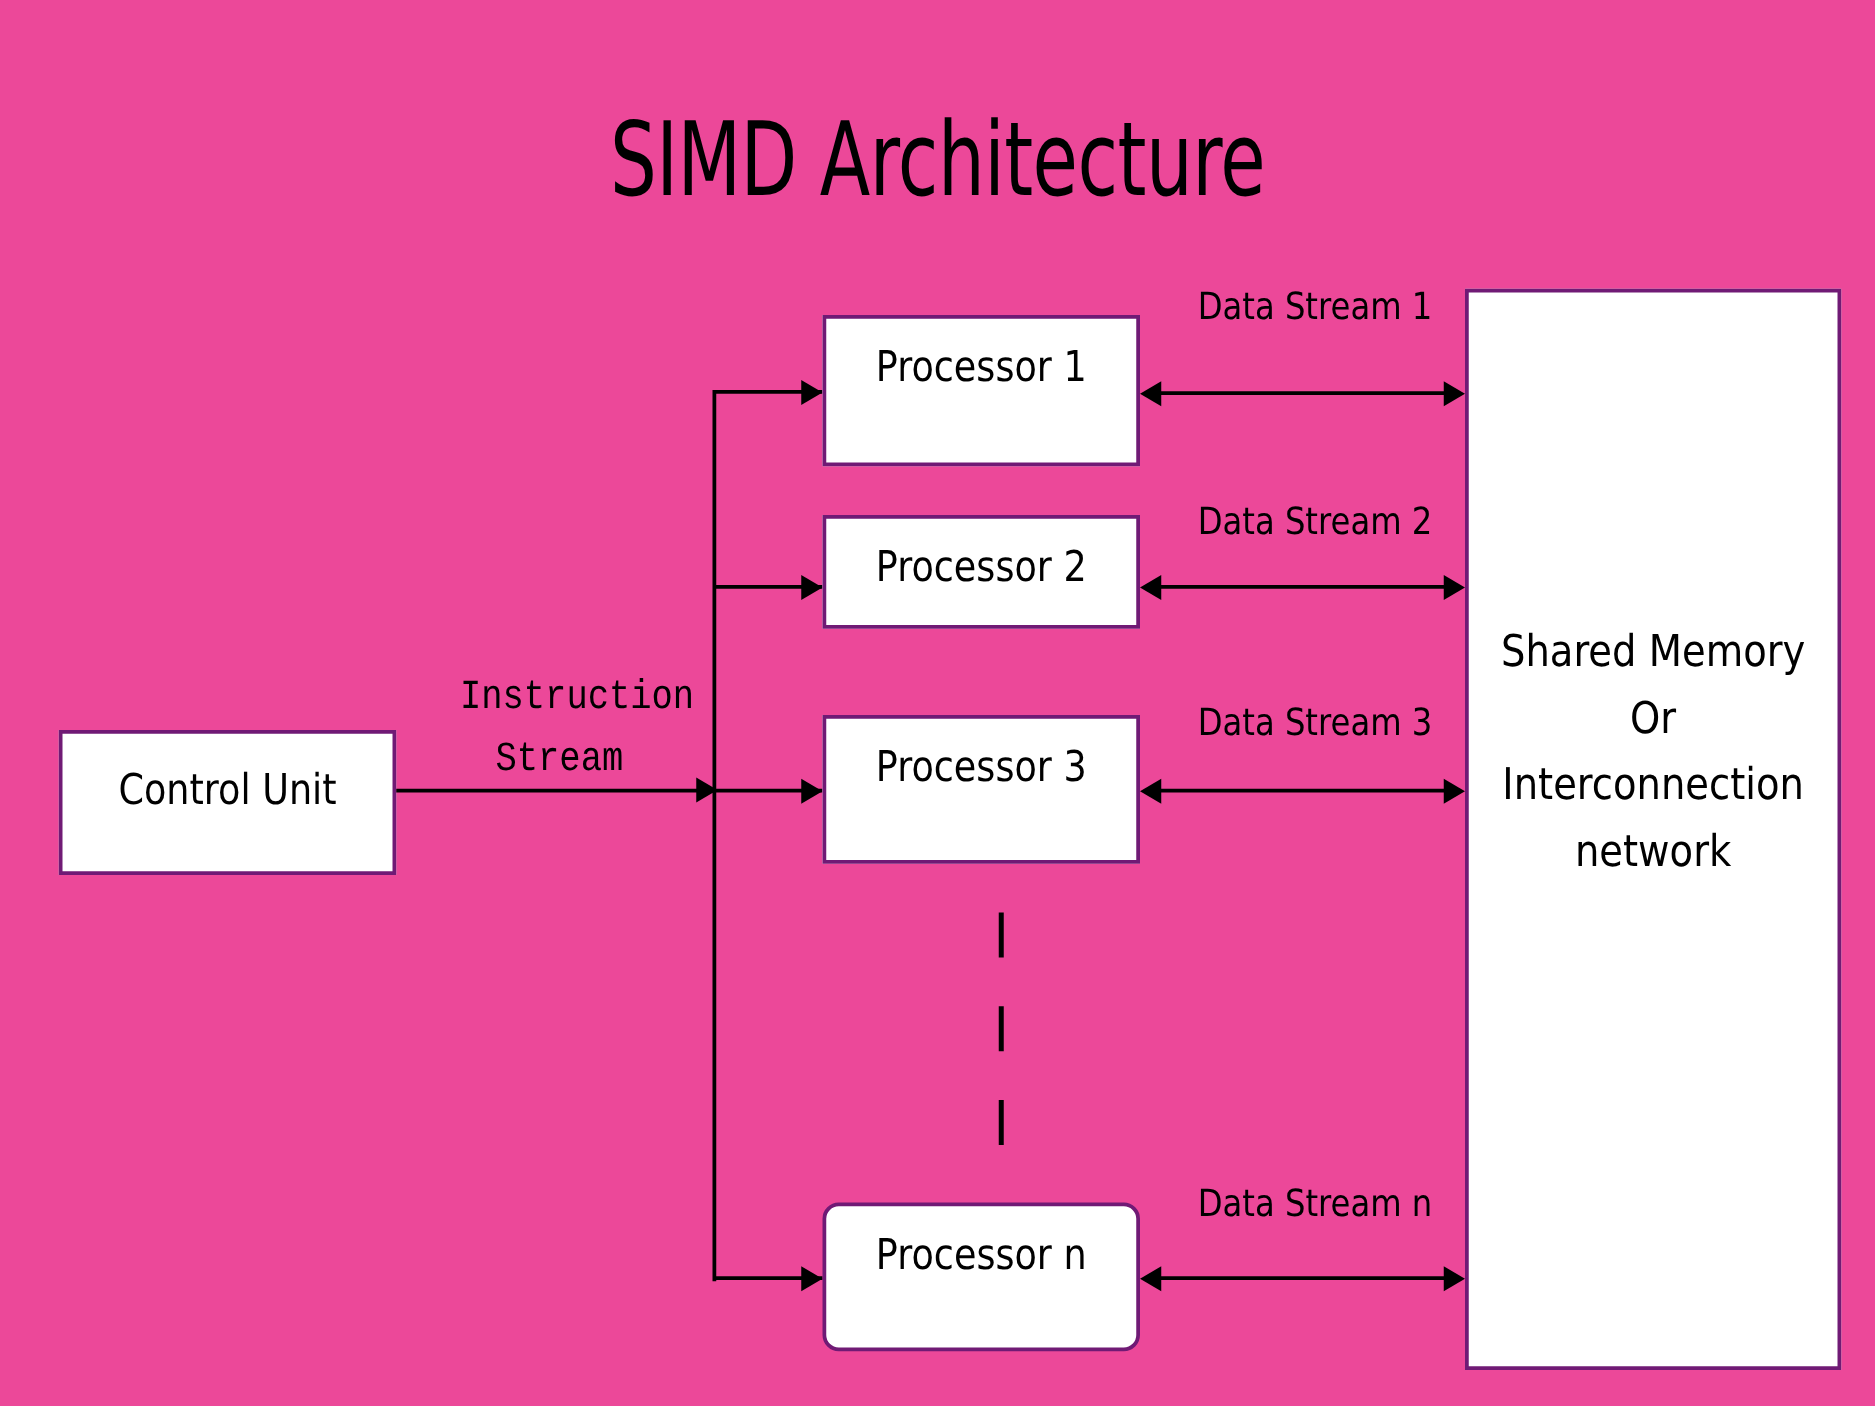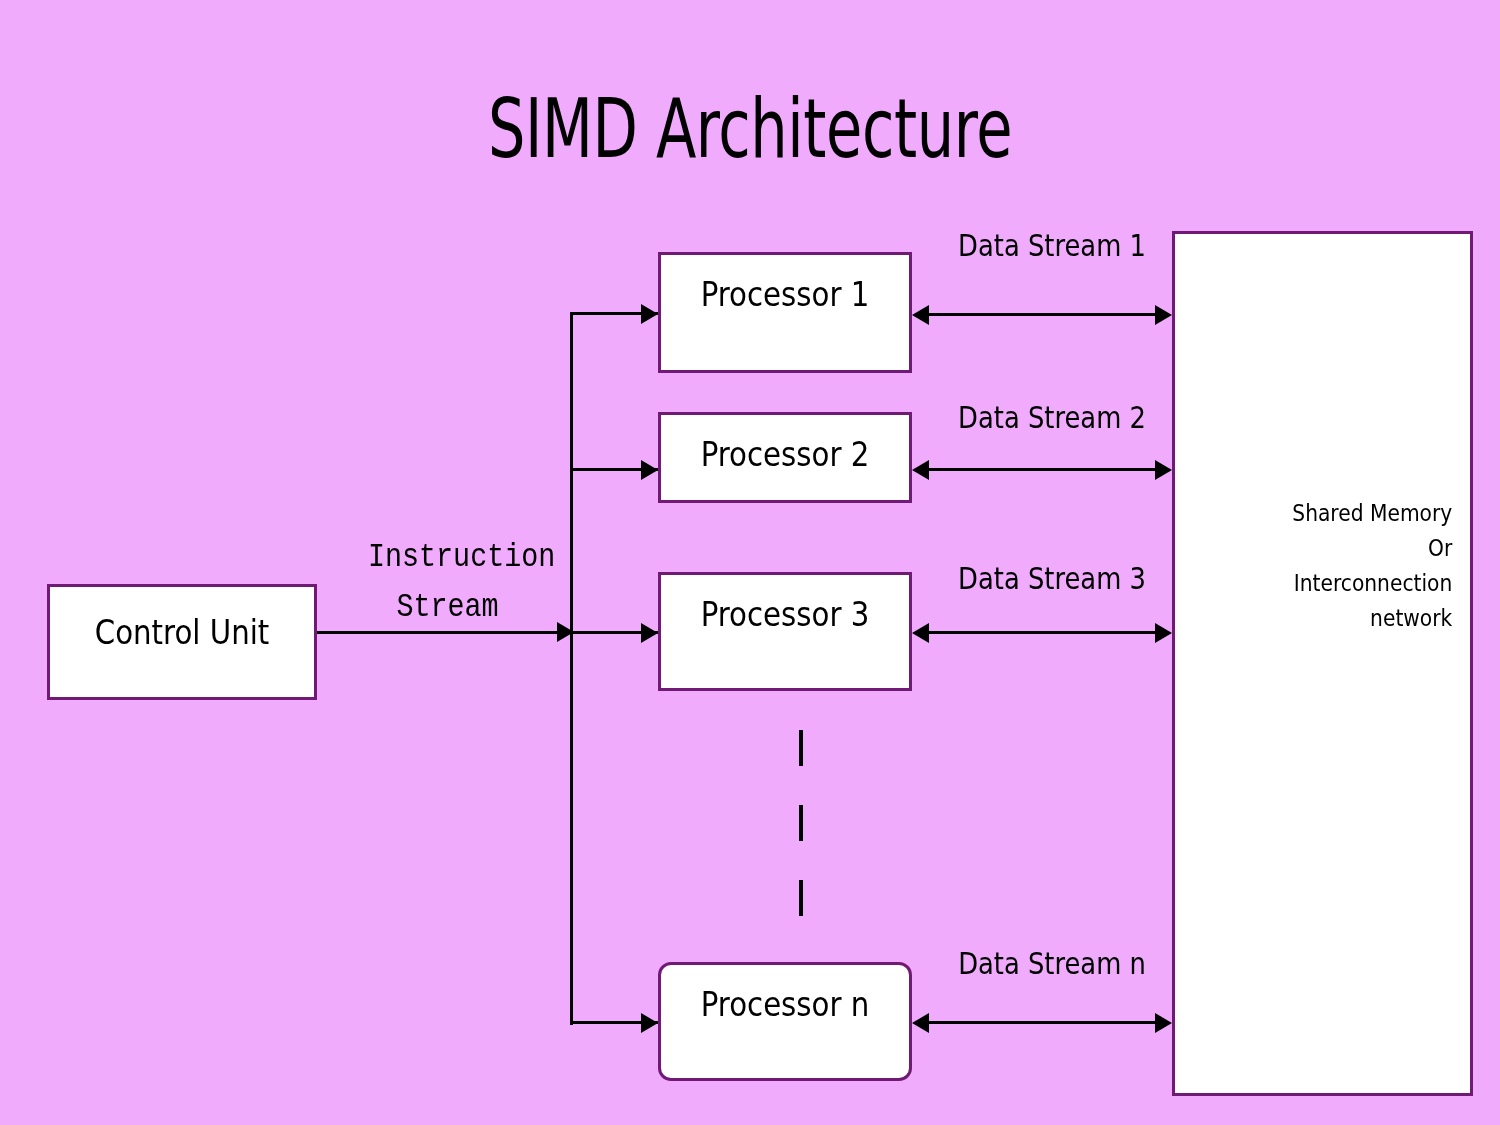--- a/index.html
+++ b/index.html
@@ -4,21 +4,21 @@
 <style>
   html, body {
     margin: 0;
     padding: 0;
     background: #ffffff;
   }
   #page {
     position: relative;
     width: 1500px;
     height: 1125px;
-    background: #f0abfc;
+    background: #ec4899;
     overflow: hidden;
     font-family: "DejaVu Sans", sans-serif;
   }
 
   
   .title {
     position: absolute;
     left: 0;
     top: 88px;
     width: 1500px;
@@ -79,23 +79,22 @@
     top: 231px;
     width: 301px;
     height: 865px;
     padding: 0;
   }
   #shared-memory .mem-text {
     position: absolute;
     left: 0;
     top: 262px;
     width: 100%;
-    font-size: 23px;
+    font-size: 35px;
     line-height: 1.52;
-    text-align: right;
   }
   #shared-memory .mem-text span {
     display: block;
     transform: scaleX(0.88);
   }
 
   
   .hline {
     position: absolute;
     height: 3px;

